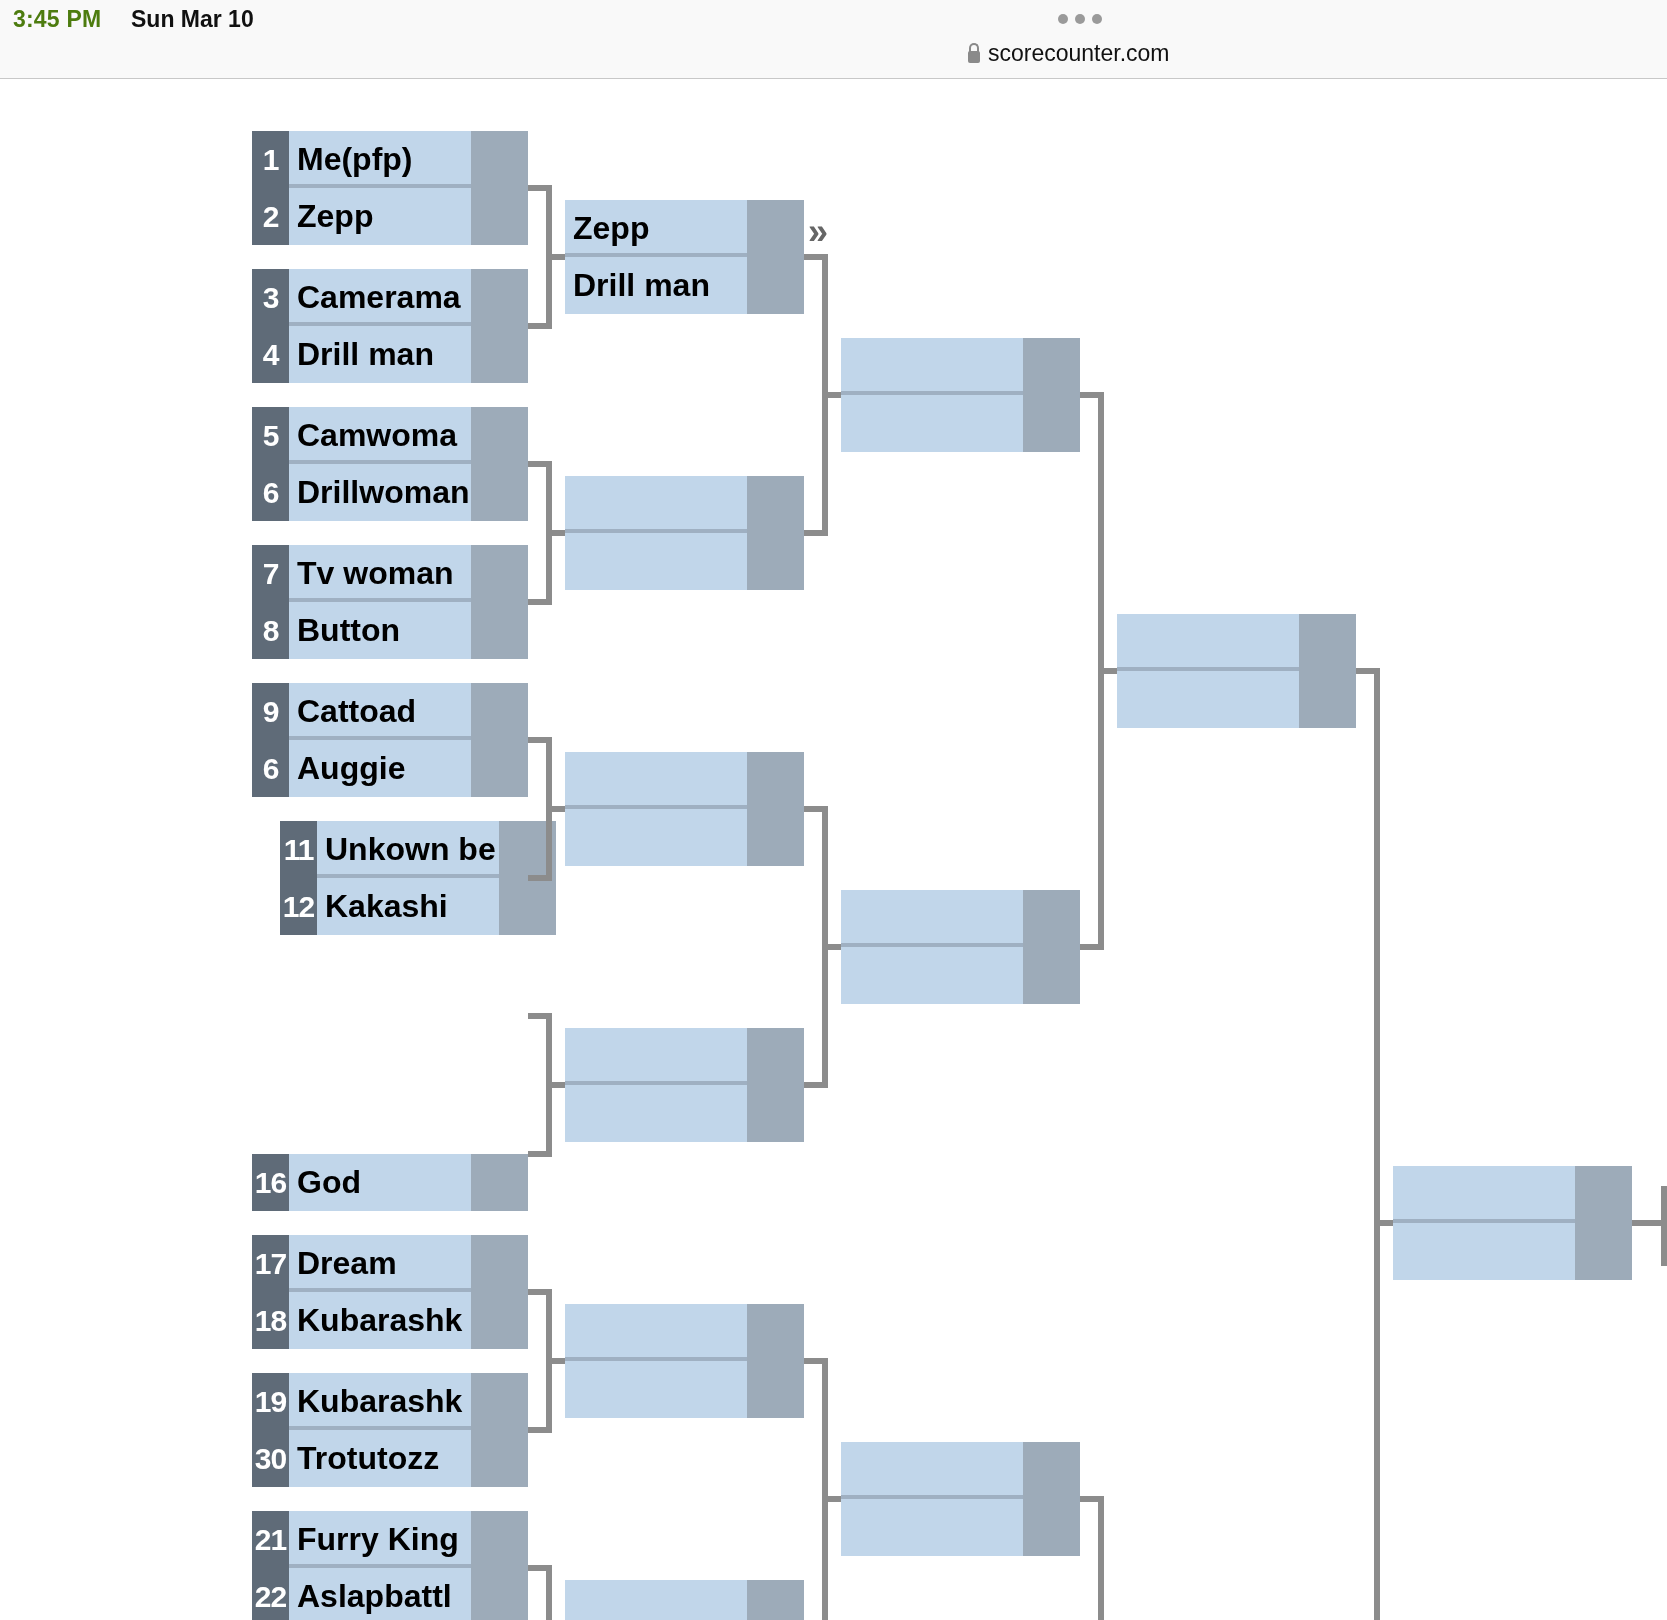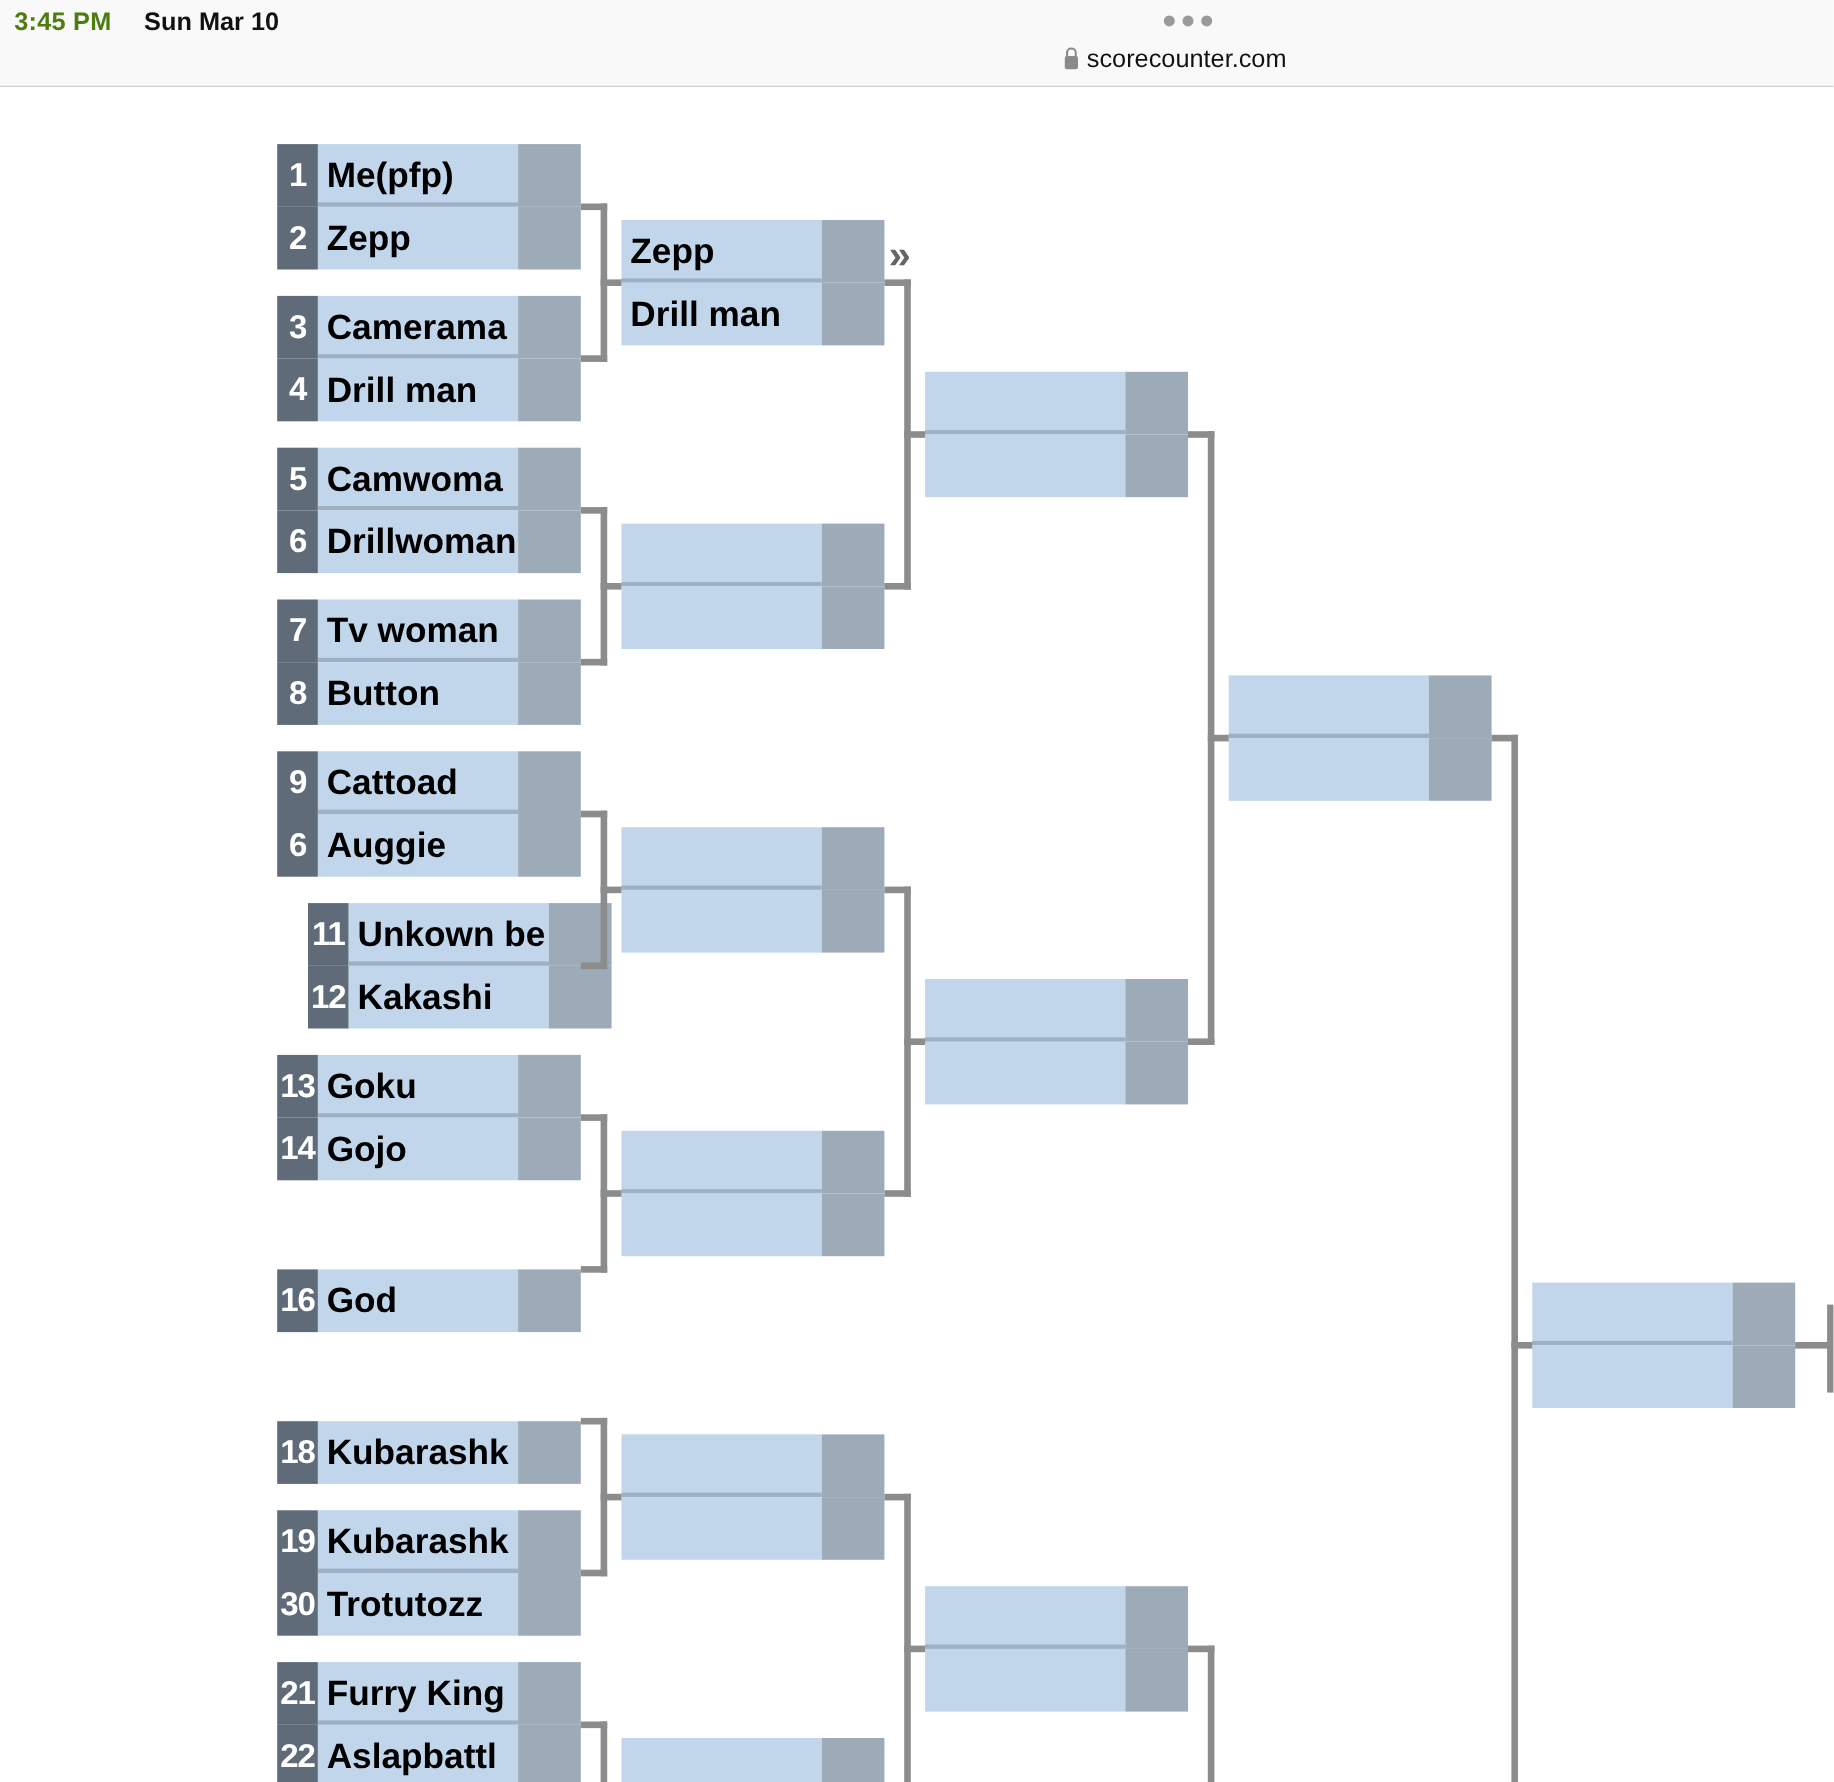--- a/index.html
+++ b/index.html
@@ -116,40 +116,33 @@
         <div class="seed">11</div>
         <div class="name">Unkown be</div>
         <div class="score"></div>
       </div>
       <div class="row bot">
         <div class="seed">12</div>
         <div class="name">Kakashi</div>
         <div class="score"></div>
       </div>
     </div>
-    <div class="match" style="left: 252px; top: 959px;">
-      <div class="row top">
-        <div class="seed">13</div>
-        <div class="name">Goku</div>
-        <div class="score"></div>
-      </div>
-      <div class="row bot">
-        <div class="seed">14</div>
-        <div class="name">Gojo</div>
-        <div class="score"></div>
-      </div>
-    </div>
     <div class="match" style="left: 252px; top: 1097px;">
       <div class="row bot">
         <div class="seed">16</div>
         <div class="name">God</div>
         <div class="score"></div>
       </div>
     </div>
     <div class="match" style="left: 252px; top: 1235px;">
+      <div class="row top">
+        <div class="seed">17</div>
+        <div class="name">Dream</div>
+        <div class="score"></div>
+      </div>
       <div class="row bot">
         <div class="seed">18</div>
         <div class="name">Kubarashk</div>
         <div class="score"></div>
       </div>
     </div>
     <div class="match" style="left: 252px; top: 1373px;">
       <div class="row top">
         <div class="seed">19</div>
         <div class="name">Kubarashk</div>

